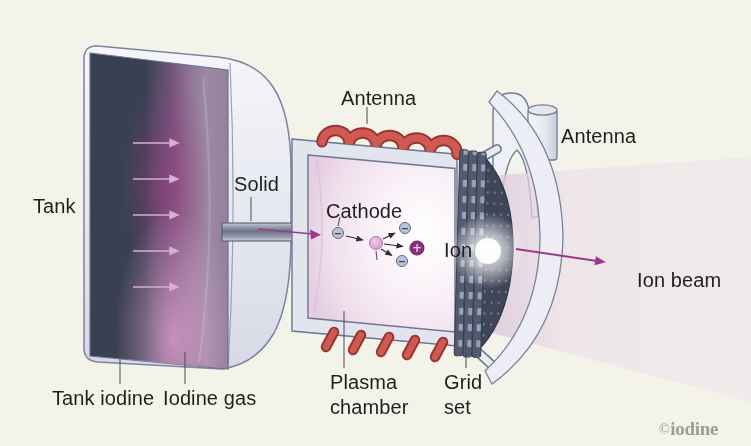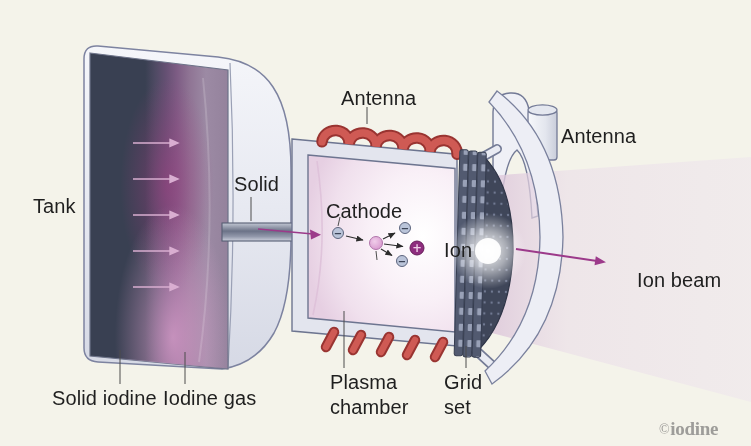--- a/index.html
+++ b/index.html
@@ -228,21 +228,21 @@
   </g>
 </svg>
 
 <div class="lbl" style="left:33px;top:194px">Tank</div>
 <div class="lbl" style="left:234px;top:172px">Solid</div>
 <div class="lbl" style="left:341px;top:86px">Antenna</div>
 <div class="lbl" style="left:326px;top:199px">Cathode</div>
 <div class="lbl" style="left:444px;top:238px">Ion</div>
 <div class="lbl" style="left:561px;top:124px">Antenna</div>
 <div class="lbl" style="left:637px;top:268px">Ion beam</div>
-<div class="lbl" style="left:52px;top:386px">Solid iodine</div>
+<div class="lbl" style="left:52px;top:386px">Tank iodine</div>
 <div class="lbl" style="left:330px;top:370px">Plasma
 chamber</div>
 <div class="lbl" style="left:163px;top:386px">Iodine gas</div>
 <div class="lbl" style="left:444px;top:370px">Grid
 set</div>
 
 <div class="watermark"><span class="copy">©</span><span>iodine</span></div>
 
 </div>
 

